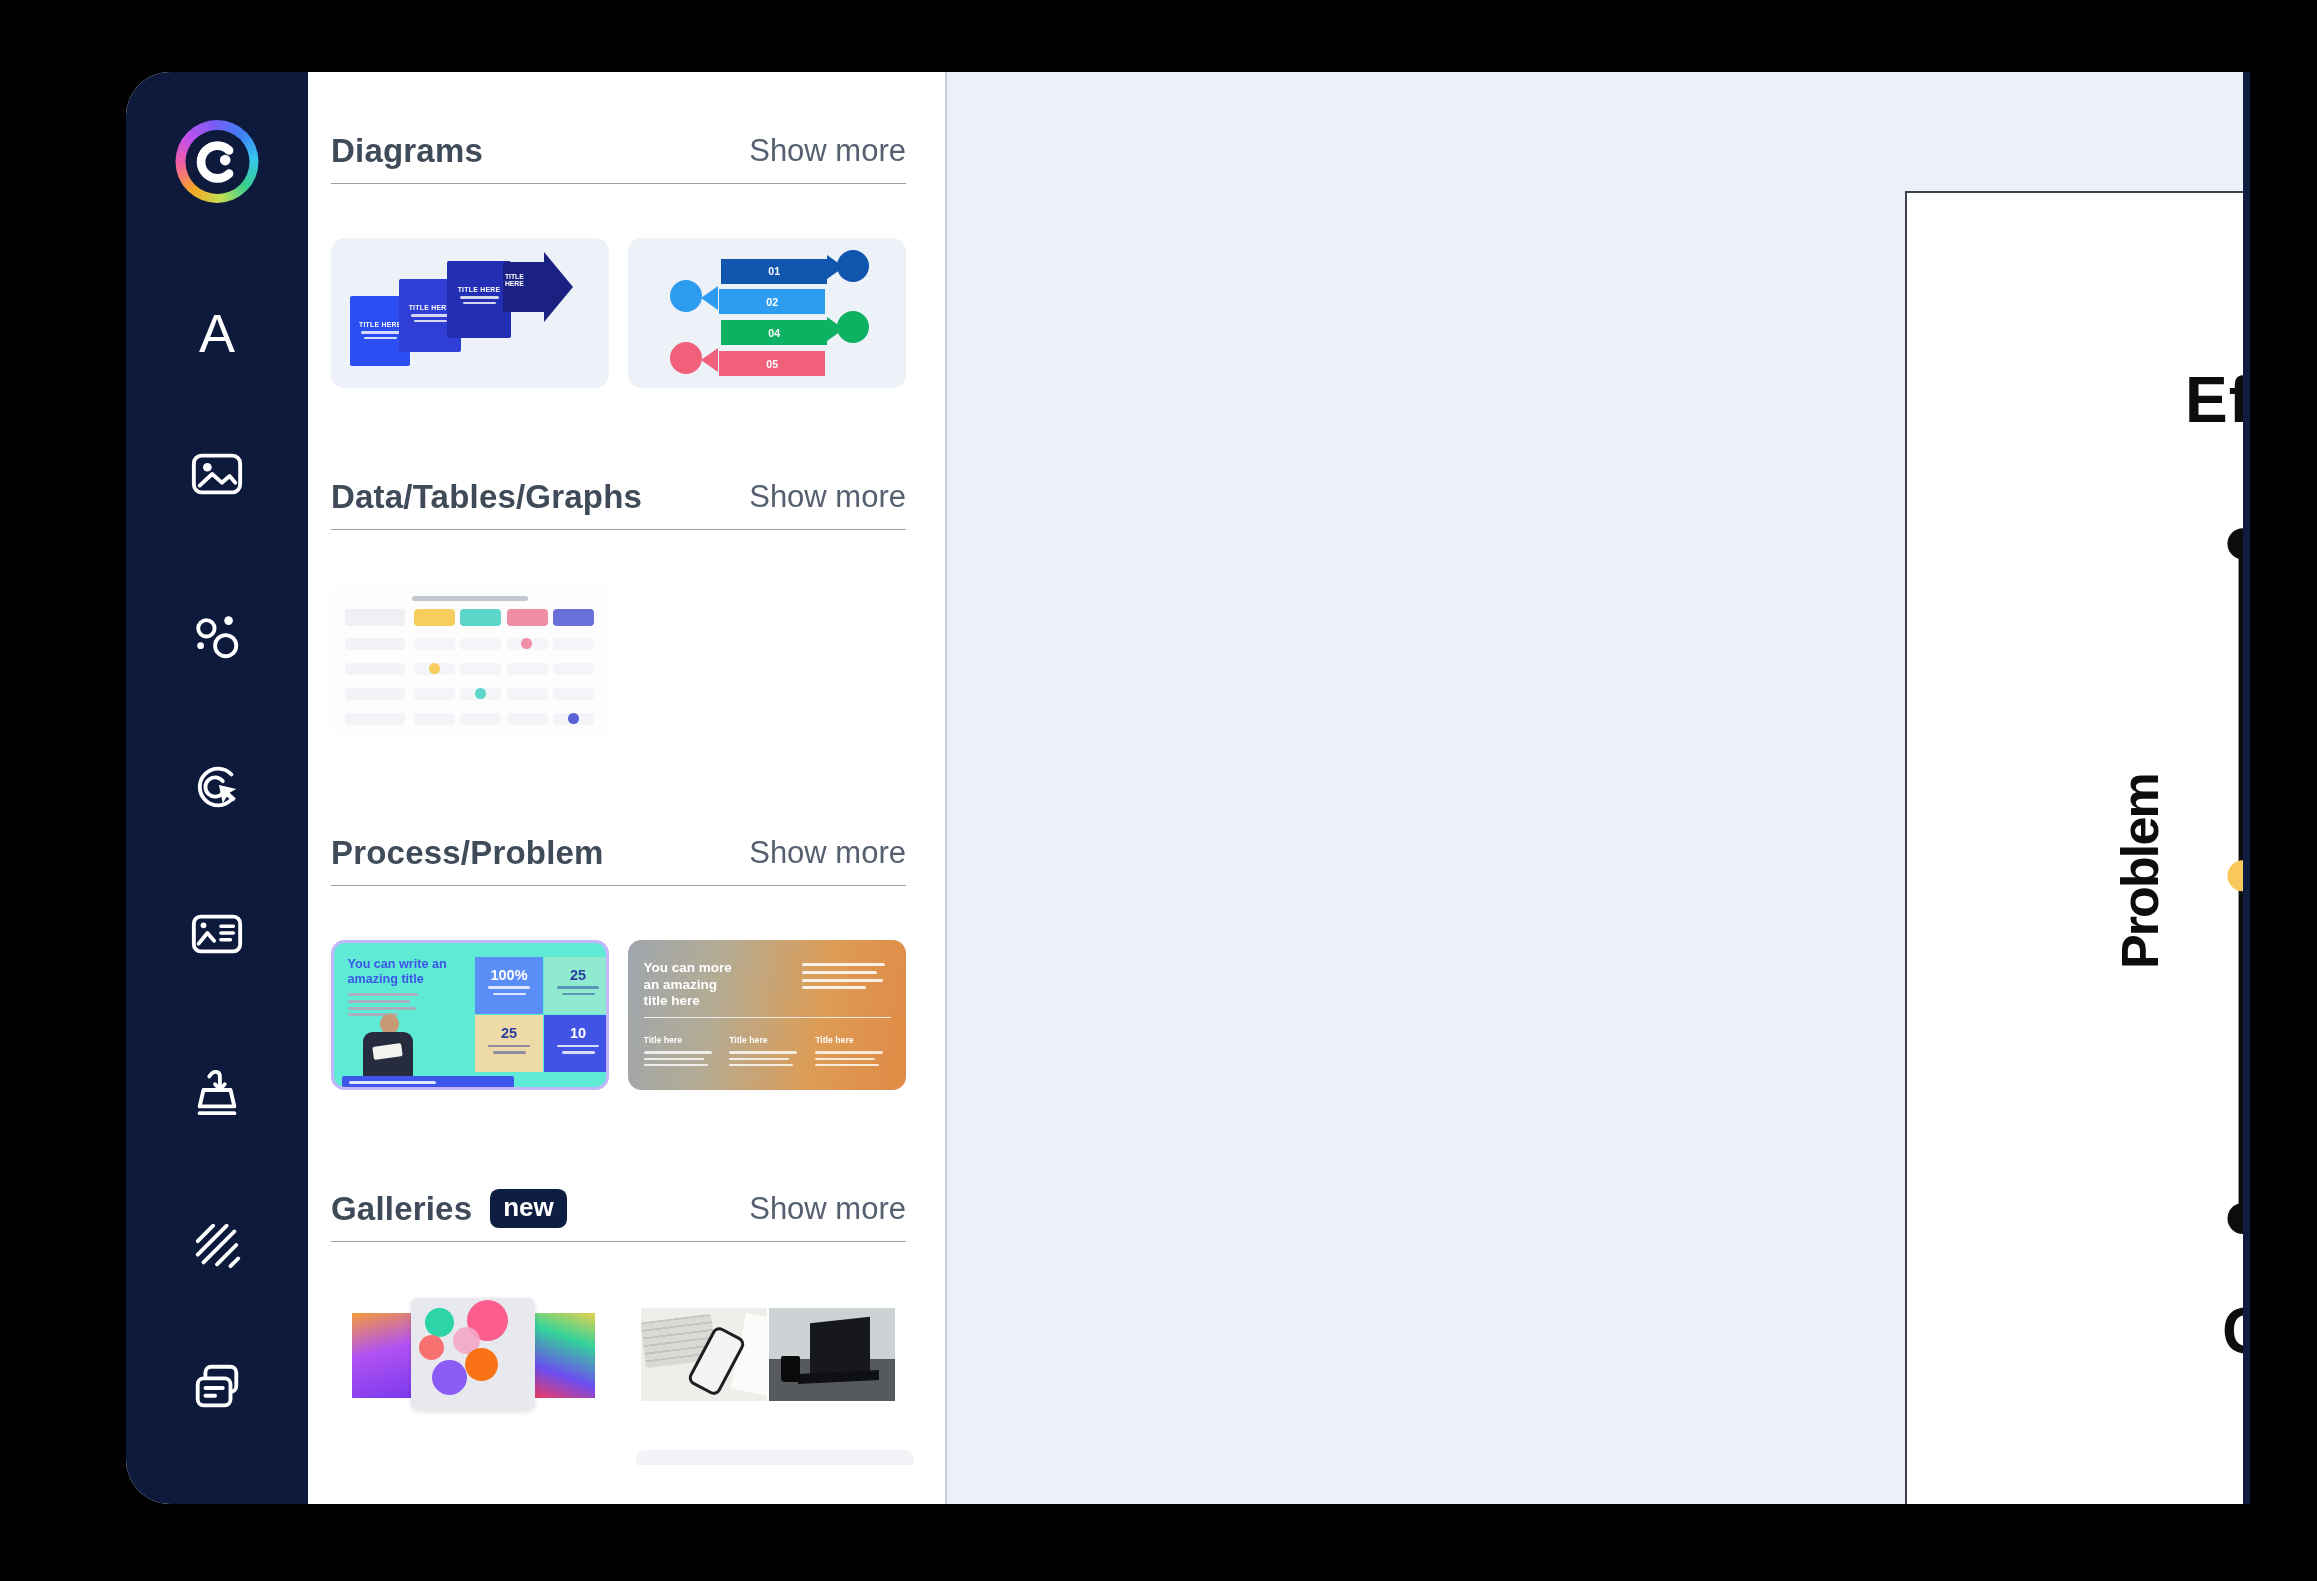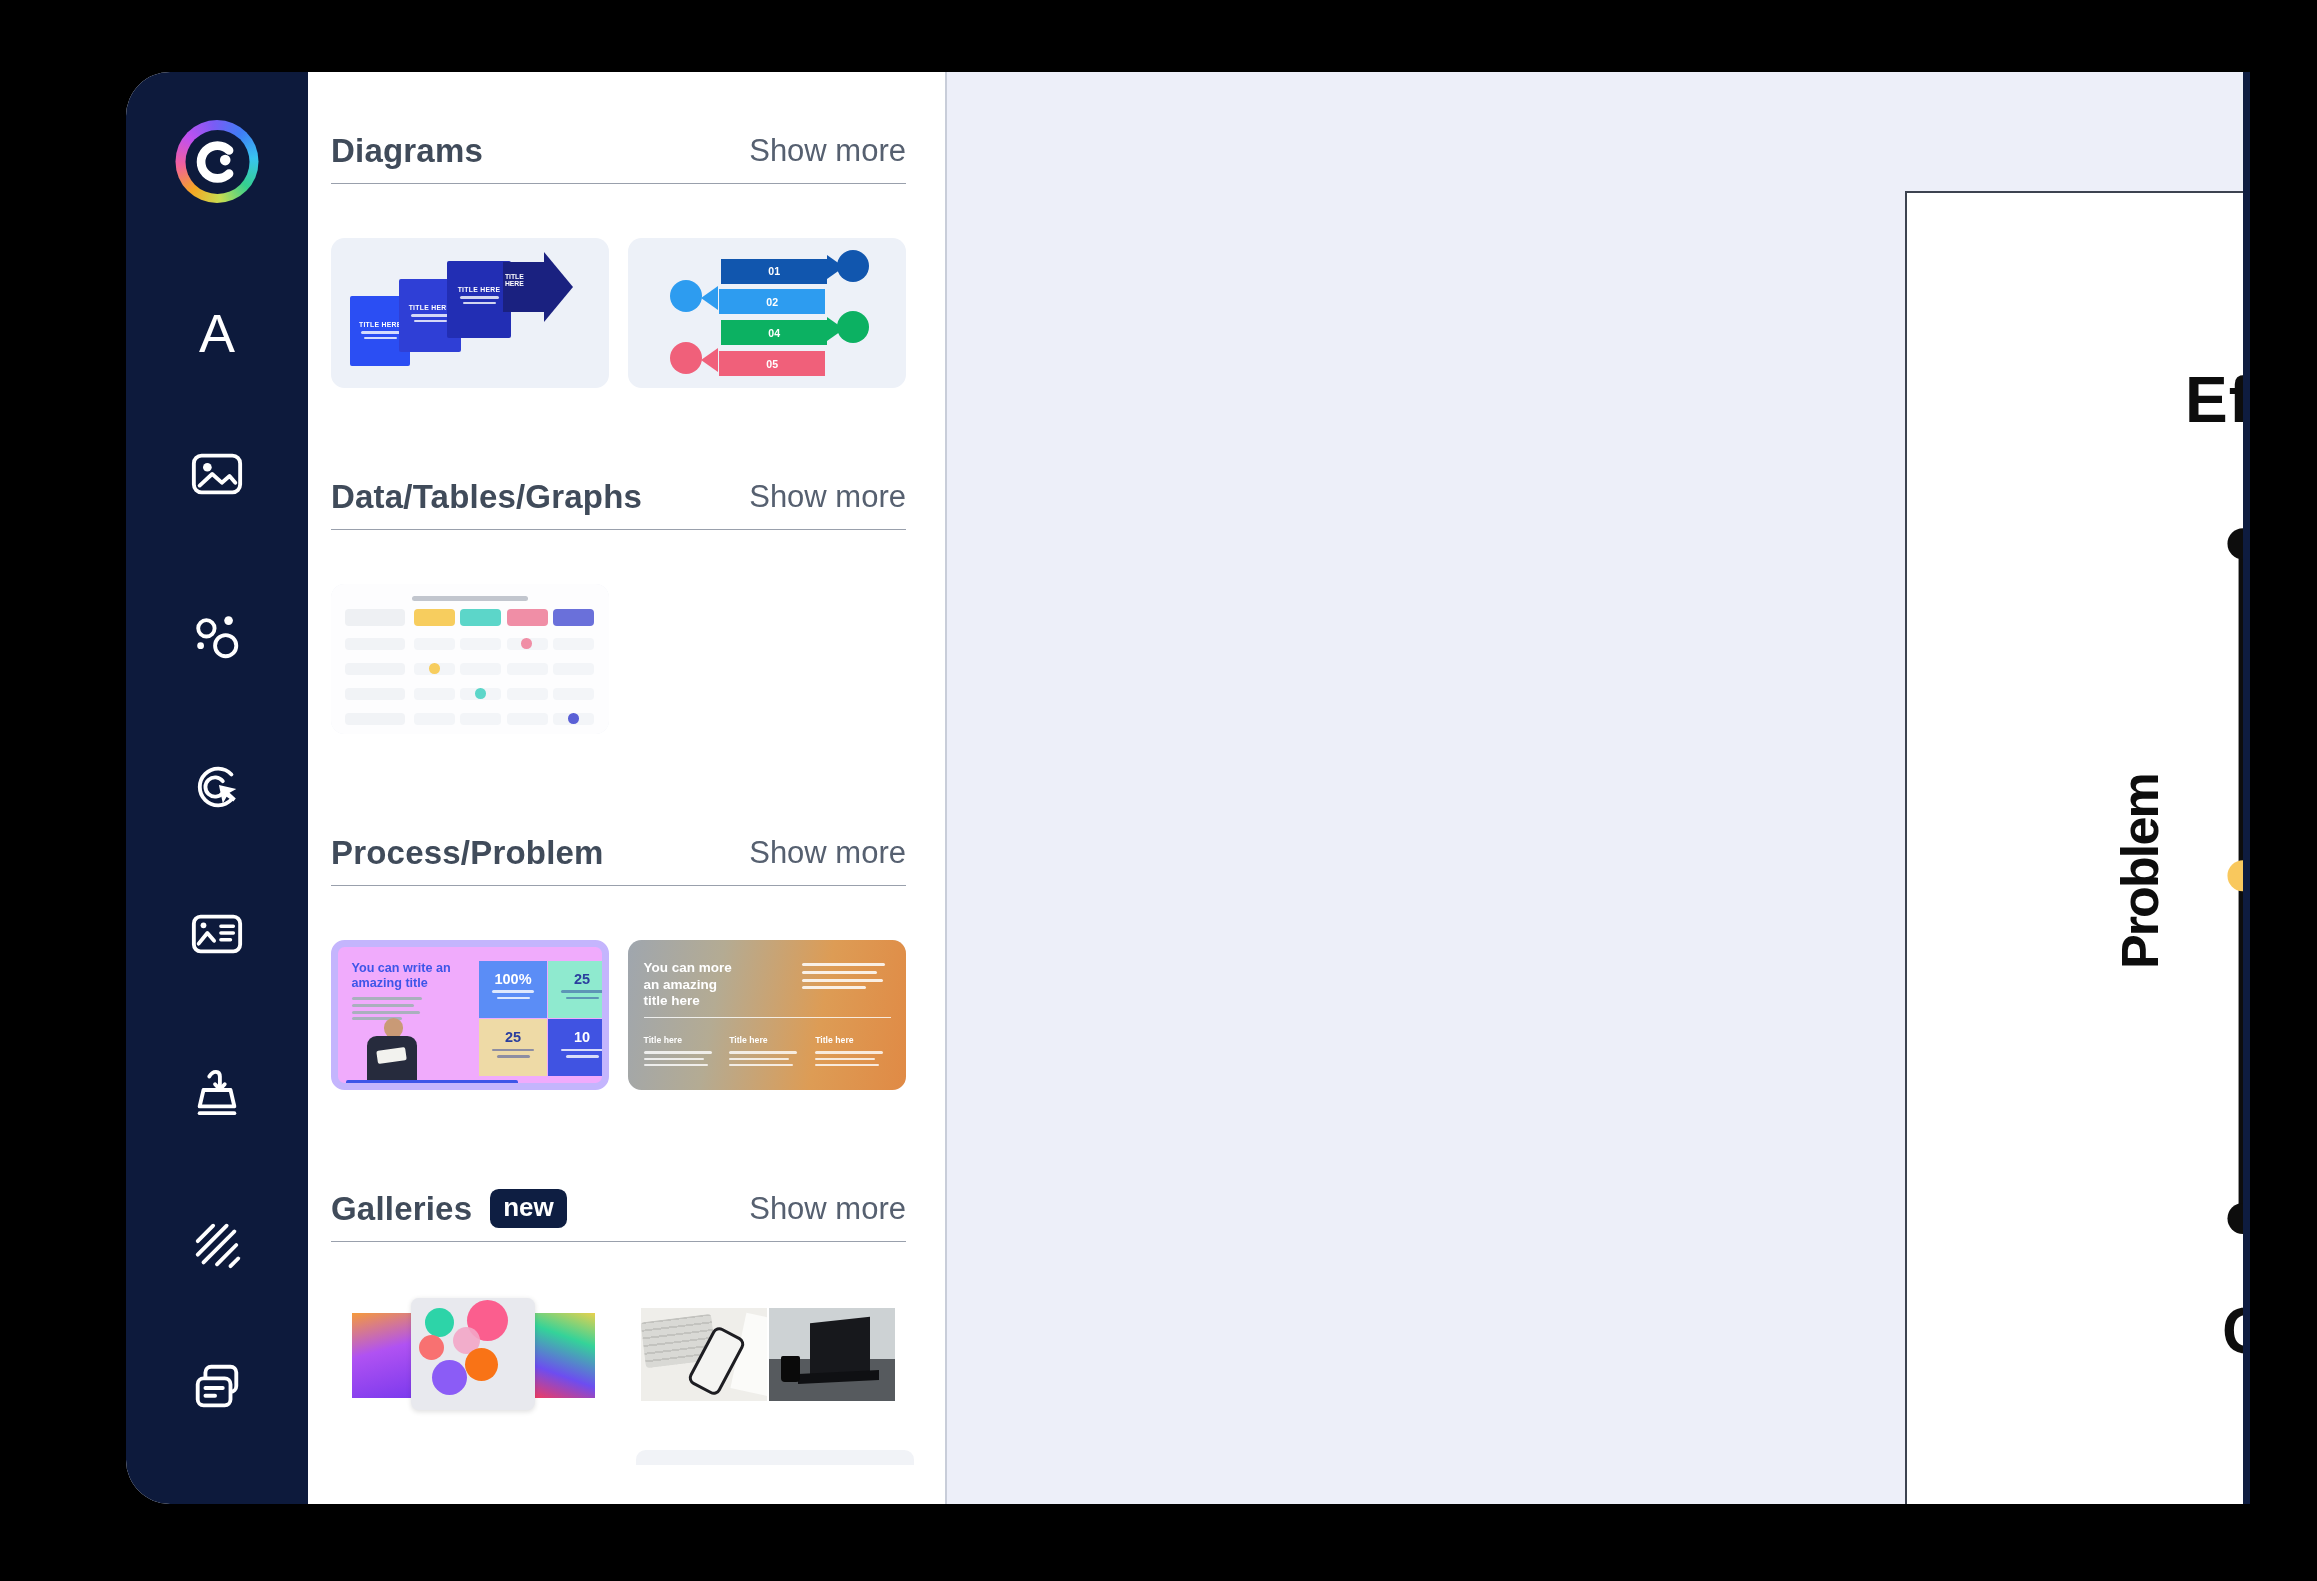--- a/index.html
+++ b/index.html
@@ -320,21 +320,21 @@
         </div>
       </div>
 
       <div class="section" style="top:762px">
         <div class="sec-head">
           <span class="sec-title">Process/Problem</span>
           <span class="sec-action">Show more</span>
         </div>
         <hr class="sec-rule">
         <div class="thumb-row">
-          <div class="thumb" style="background:#f0abfc;border:7px solid #c4b5fd">
+          <div class="thumb" style="background:#5eead4;border:3px solid #c4b5fd">
             <div class="p5-title">
               <span>You can write an</span><br>
               <span>amazing title</span>
             </div>
             <i class="p5-bar" style="left:13.5px;top:50px;width:70px"></i>
             <i class="p5-bar" style="left:13.5px;top:57px;width:62px"></i>
             <i class="p5-bar" style="left:13.5px;top:64px;width:68px"></i>
             <i class="p5-bar" style="left:13.5px;top:70px;width:50px"></i>
             <span class="head-c"></span>
             <span class="body-c"></span>

